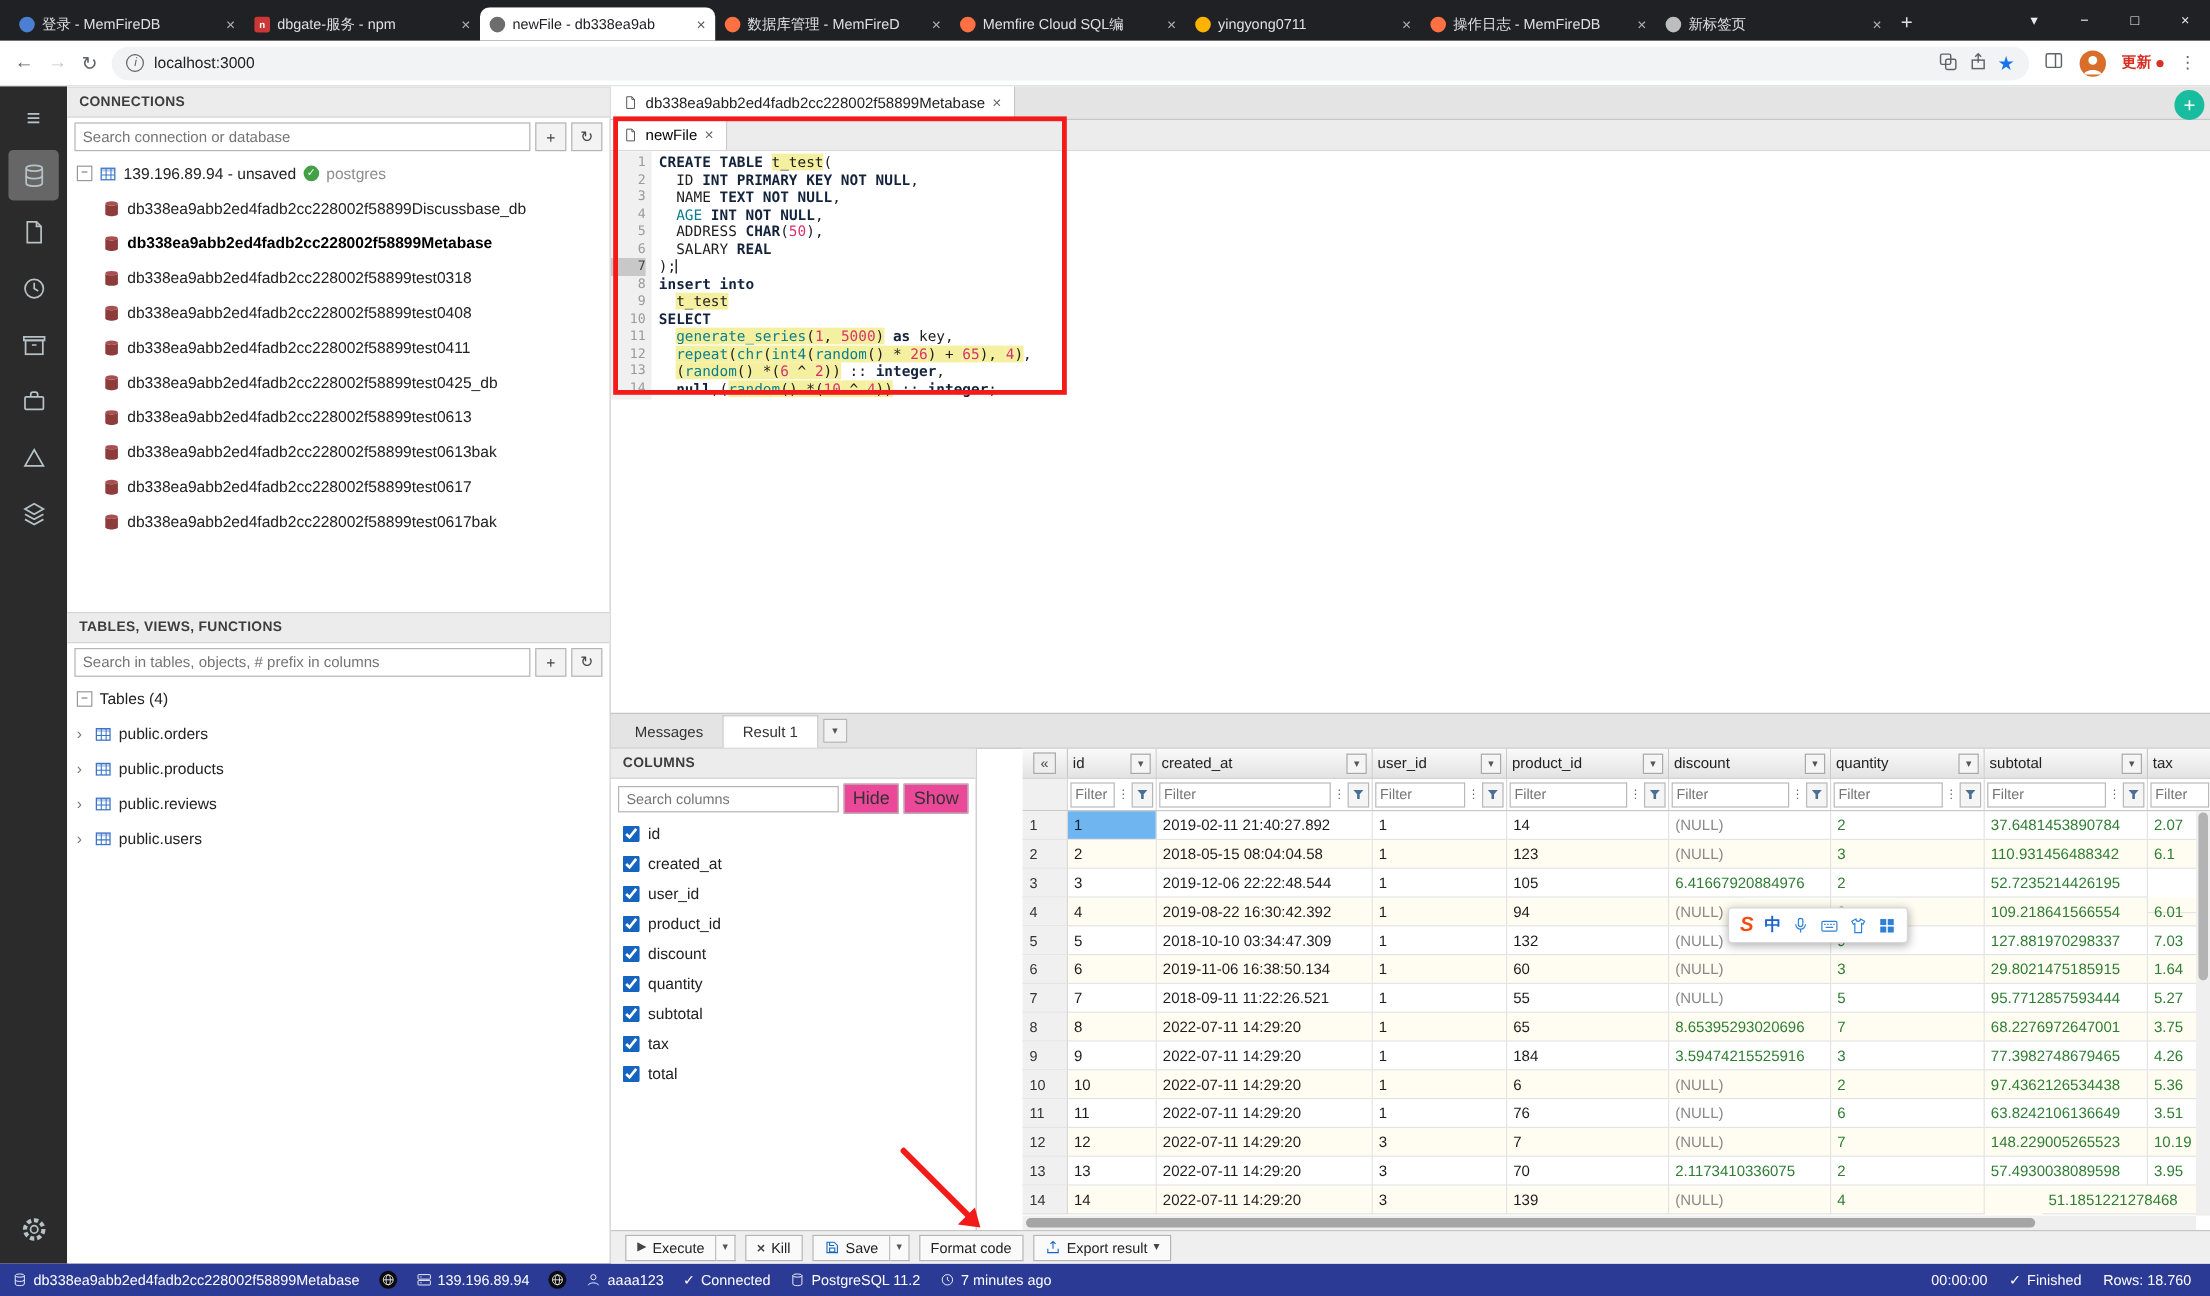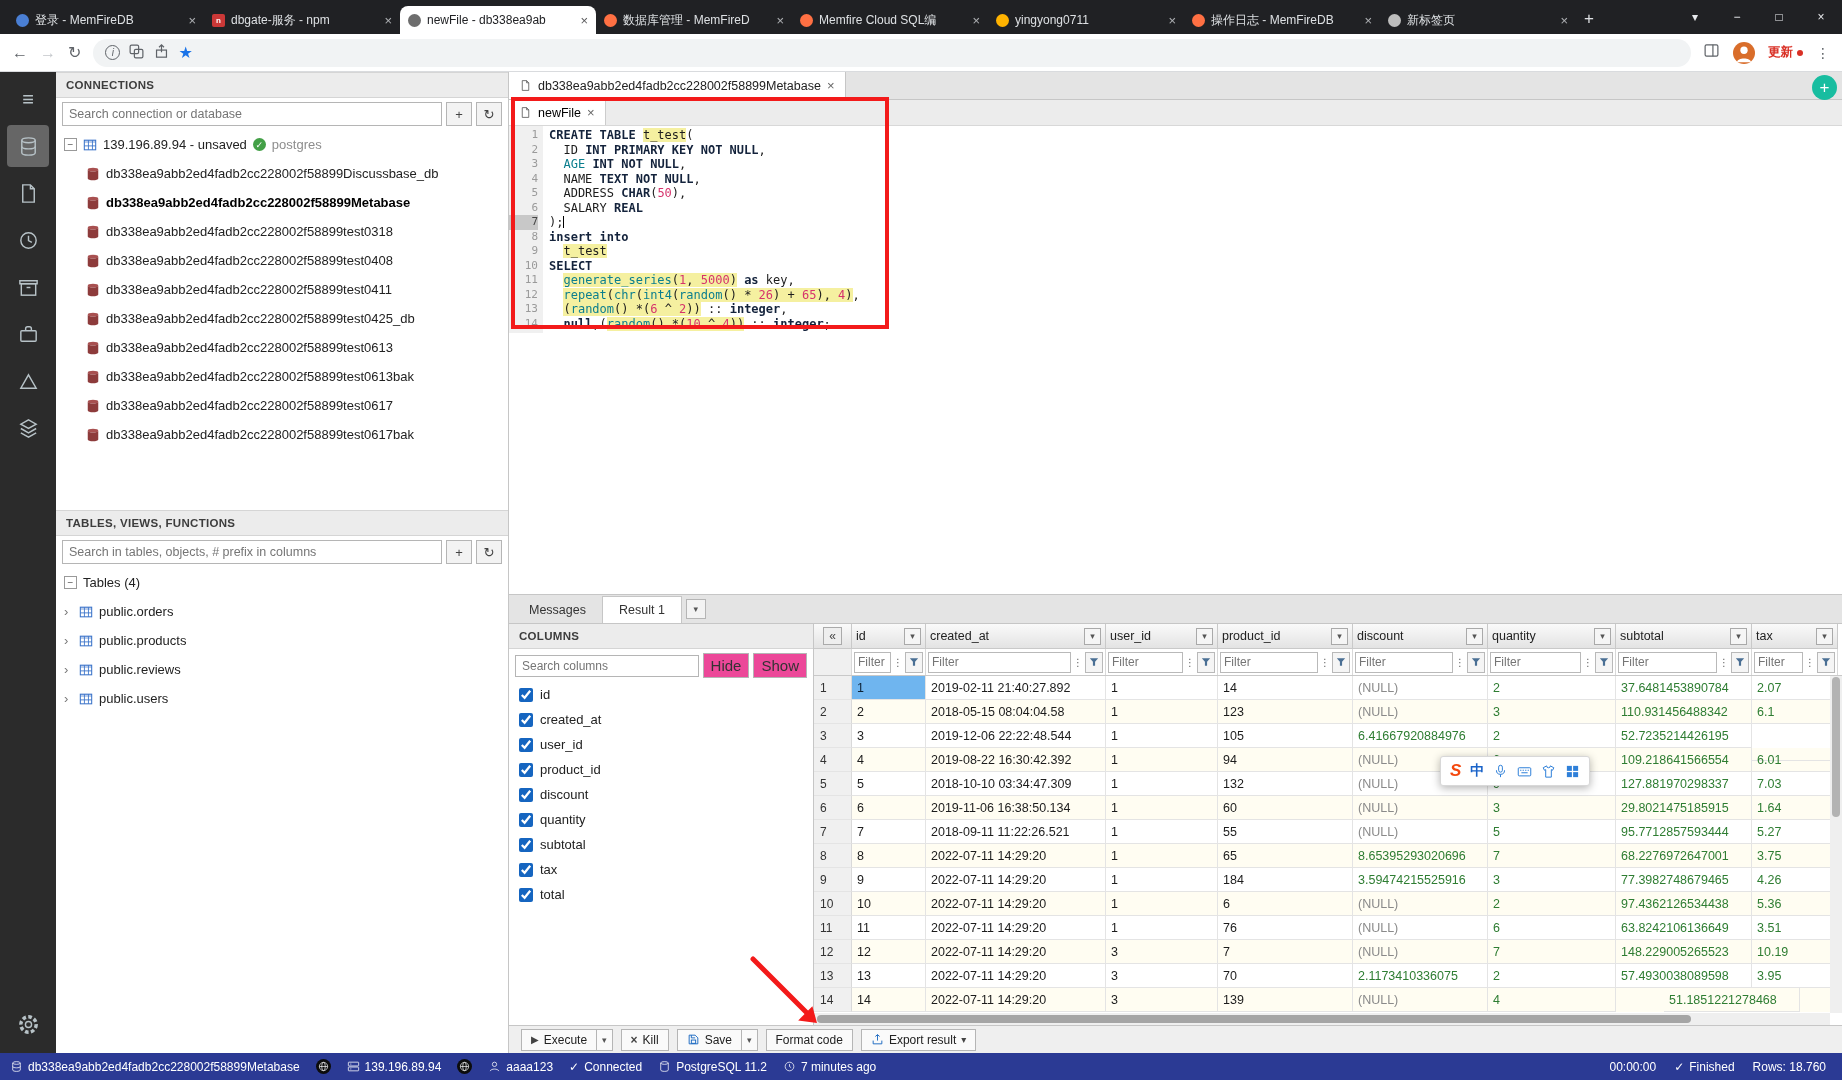--- a/index.html
+++ b/index.html
@@ -82,21 +82,21 @@
   .tl, .fn { color:#0b7e8e; }
   .hl { background:#f5f0a0; }
   .num { color:#d6336c; }
   .caret { display:inline-block; width:1px; height:12px; background:#000; vertical-align:-2px; }
 
   .resulttabs { height:30px; background:#e4e4e4; border-top:1px solid #c6c6c6; border-bottom:1px solid #c6c6c6; display:flex; align-items:flex-end; padding-left:4px; flex:none; }
   .rtab { padding:6px 16px; font-size:12.5px; color:#333; }
   .rtab.active { background:#fff; border:1px solid #c6c6c6; border-bottom:none; }
   .rtab-drop { width:20px; height:20px; border:1px solid #b5b5b5; background:#f3f3f3; margin:0 0 4px 4px; display:flex; align-items:center; justify-content:center; font-size:9px; color:#555; }
 
-  .resultzone { height:401px; flex:none; display:flex; min-height:0; }
+  .resultzone { height:401px; flex:none; display:flex; min-height:0;gap:38px; }
   .colpanel { width:305px; border-right:1px solid #c6c6c6; display:flex; flex-direction:column; flex:none; background:#fff; }
   .colpanel .phead { border-top:none; }
   .colsearch { display:flex; gap:4px; padding:4px 6px; align-items:center; }
   .colsearch input { flex:1; min-width:0; height:22px; border:1px solid #b5b5b5; padding:0 6px; font-size:12px; font-family:inherit; }
   .minibtn { border:1px solid #b5b5b5; background:#ec4899; font-size:15px; padding:3px 7px; color:#333; flex:none; }
   .colitem { height:25px; display:flex; align-items:center; gap:7px; padding-left:10px; font-size:13px; color:#222; }
   .colitem input { width:14px; height:14px; accent-color:#1565c0; }
 
   .grid { flex:1; position:relative; overflow:hidden; background:#fff; }
   .ghead, .gfilter, .grow { display:flex; }
@@ -207,20 +207,21 @@
       <div class="winbtn">×</div>
     </div>
   </div>
 
   <div class="addrbar">
     <span class="navbtn">←</span>
     <span class="navbtn disabled">→</span>
     <span class="navbtn">↻</span>
     <div class="omnibox">
       <span class="info-badge">i</span>
+      <span class="omni-url">localhost:3000</span>
       <span class="oicon"><svg viewBox="0 0 24 24">
             <rect x="3" y="3" width="12" height="12" rx="2"></rect>
             <rect x="9" y="9" width="12" height="12" rx="2"></rect>
           </svg></span>
       <span class="oicon"><svg viewBox="0 0 24 24">
             <rect x="5" y="10" width="14" height="10"></rect>
             <path d="M12 13V3M8.5 6L12 2.5 15.5 6"></path>
           </svg></span>
       <span class="star">★</span>
     </div>
@@ -509,22 +510,22 @@
               <div class="lnum">9</div>
               <div class="lnum">10</div>
               <div class="lnum">11</div>
               <div class="lnum">12</div>
               <div class="lnum">13</div>
               <div class="lnum">14</div>
             </div>
           <div class="code" id="code">
               <div class="cline"><span class="kw">CREATE TABLE </span><span class="hl">t_test</span><span>(</span></div>
               <div class="cline"><span>  ID </span><span class="kw">INT PRIMARY KEY NOT NULL</span><span>,</span></div>
+              <div class="cline"><span>  NAME </span><span class="kw">TEXT NOT NULL</span><span>,</span></div>
               <div class="cline"><span>  </span><span class="tl">AGE</span><span> </span><span class="kw">INT NOT NULL</span><span>,</span></div>
-              <div class="cline"><span>  NAME </span><span class="kw">TEXT NOT NULL</span><span>,</span></div>
               <div class="cline"><span>  ADDRESS </span><span class="kw">CHAR</span><span>(</span><span class="num">50</span><span>),</span></div>
               <div class="cline"><span>  SALARY </span><span class="kw">REAL</span></div>
               <div class="cline"><span>);</span><span class="caret"></span></div>
               <div class="cline"><span class="kw">insert into</span></div>
               <div class="cline"><span>  </span><span class="hl">t_test</span></div>
               <div class="cline"><span class="kw">SELECT</span></div>
               <div class="cline"><span>  </span><span class="fn hl">generate_series</span><span class="hl">(</span><span class="num hl">1</span><span class="hl">, </span><span class="num hl">5000</span><span class="hl">)</span><span> </span><span class="kw">as</span><span> key,</span></div>
               <div class="cline"><span>  </span><span class="fn hl">repeat</span><span class="hl">(</span><span class="fn hl">chr</span><span class="hl">(</span><span class="fn hl">int4</span><span class="hl">(</span><span class="fn hl">random</span><span class="hl">() * </span><span class="num hl">26</span><span class="hl">) + </span><span class="num hl">65</span><span class="hl">), </span><span class="num hl">4</span><span class="hl">)</span><span>,</span></div>
               <div class="cline"><span>  </span><span class="hl">(</span><span class="fn hl">random</span><span class="hl">() *(</span><span class="num hl">6</span><span class="hl"> ^ </span><span class="num hl">2</span><span class="hl">))</span><span> :: </span><span class="kw">integer</span><span>,</span></div>
               <div class="cline"><span>  </span><span class="kw">null</span><span>,(</span><span class="fn hl">random</span><span class="hl">() *(</span><span class="num hl">10</span><span class="hl"> ^ </span><span class="num hl">4</span><span class="hl">))</span><span> :: </span><span class="kw">integer</span><span>;</span></div>

